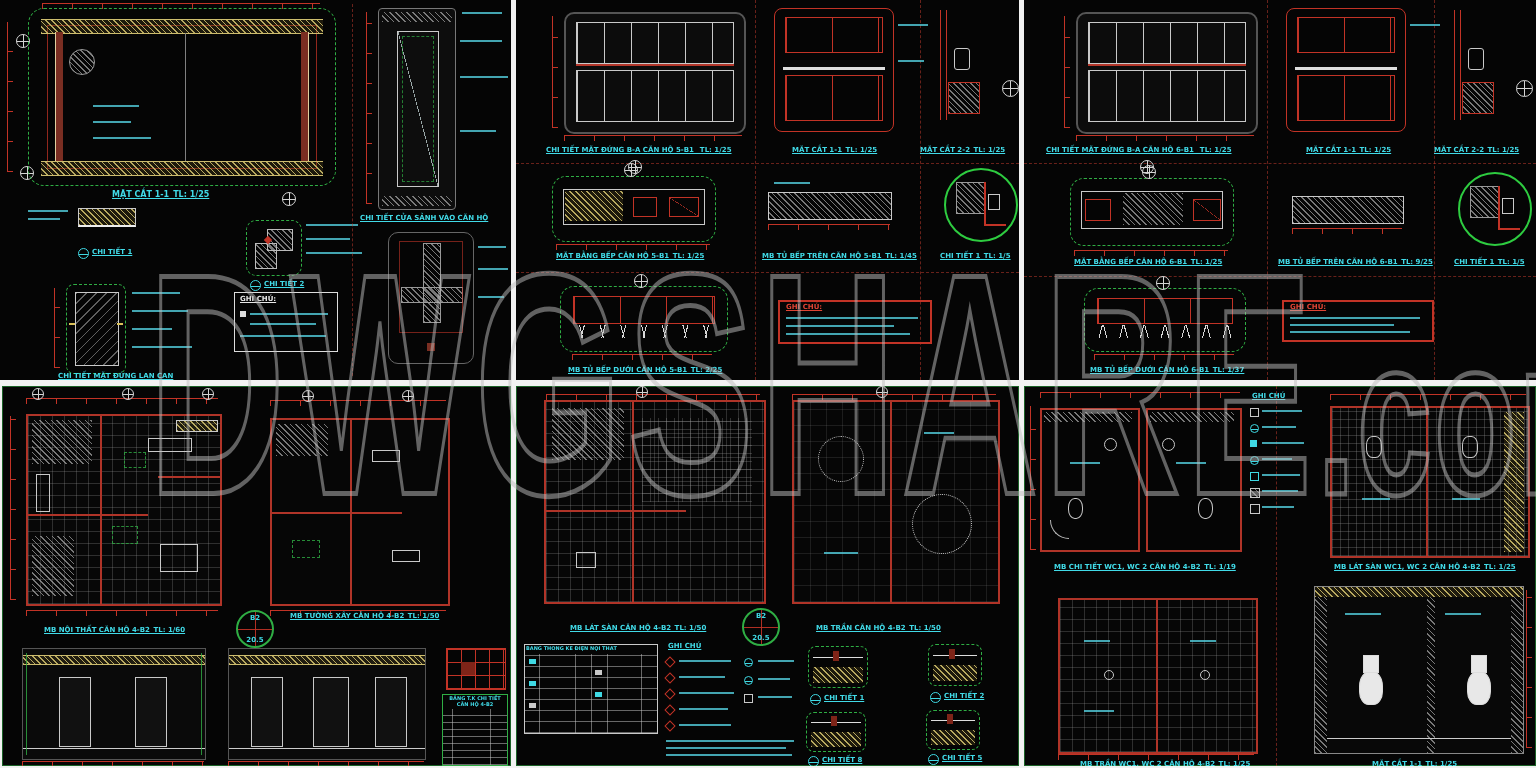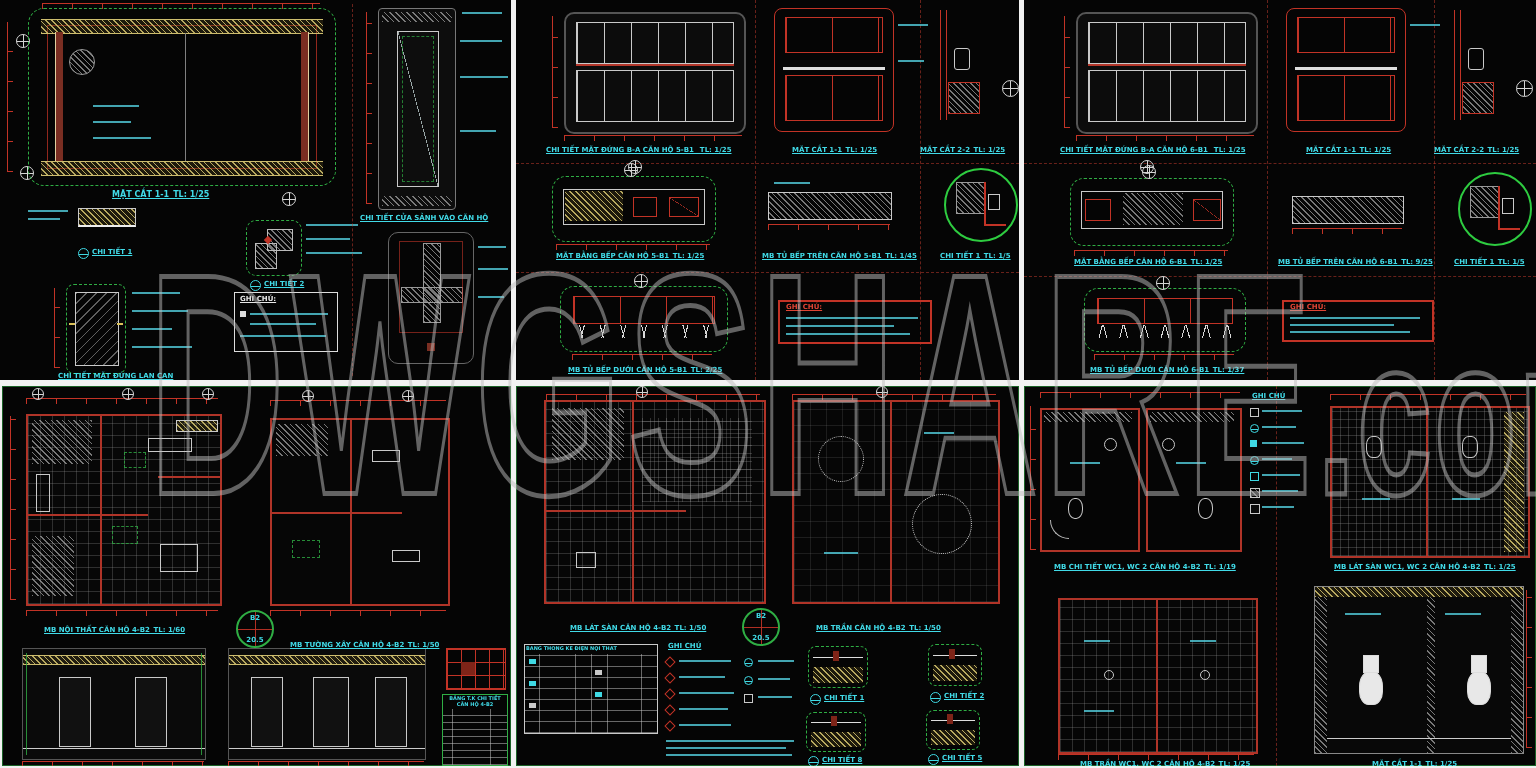--- a/index.html
+++ b/index.html
@@ -222,21 +222,21 @@
     <i class="hdash" style="left:0;top:163px;width:512px;"></i>
     <i class="hdash" style="left:0;top:276px;width:512px;"></i>
 
     <div style="position:absolute;left:52px;top:12px;width:178px;height:118px;border:2px solid #555;border-radius:10px;background:#0c0c0c;">
       <i class="doors" style="left:10px;top:8px;right:10px;height:40px;"></i>
       <i class="doors" style="left:10px;top:56px;right:10px;bottom:10px;"></i>
       <i class="mrb" style="left:10px;top:50px;right:10px;"></i>
     </div>
     <i class="dimx" style="left:52px;top:135px;width:178px;"></i>
     <i class="dimy" style="left:40px;top:16px;height:112px;"></i>
-    <div class="t tt" style="left:36px;top:146px;">CHI TIẾT MẶT ĐỨNG B-A CĂN HỘ 6-B1 _TL: 1/25</div>
+    <div class="t tt" style="left:22px;top:146px;">CHI TIẾT MẶT ĐỨNG B-A CĂN HỘ 6-B1 _TL: 1/25</div>
     <i class="mark" style="left:116px;top:160px;"></i>
 
     <div style="position:absolute;left:262px;top:8px;width:118px;height:122px;border:1px solid #c23326;border-radius:8px;">
       <i class="rcell" style="left:10px;top:8px;right:10px;height:34px;"></i>
       <i style="left:8px;top:58px;right:8px;height:3px;background:#ddd;"></i>
       <i class="rcell" style="left:10px;top:66px;right:10px;height:44px;"></i>
     </div>
     <i class="mb" style="left:386px;top:24px;width:30px;"></i>
     <div class="t tt" style="left:282px;top:146px;">MẶT CẮT 1-1_TL: 1/25</div>
 
@@ -318,21 +318,21 @@
       <i style="left:20px;top:120px;width:26px;height:16px;border:1px dashed rgba(47,174,68,.8);"></i>
     </div>
     <i class="dimx" style="left:24px;top:224px;width:192px;"></i>
     <i class="dimx" style="left:268px;top:224px;width:176px;"></i>
 
     <div class="badge" style="position:absolute;left:234px;top:224px;width:34px;height:34px;">
       <b style="left:0;right:0;top:2px;text-align:center;">B2</b>
       <b style="left:0;right:0;bottom:2px;text-align:center;">20.5</b>
     </div>
     <div class="t tt" style="left:42px;top:240px;">MB NỘI THẤT CĂN HỘ 4-B2_TL: 1/60</div>
-    <div class="t tt" style="left:288px;top:255px;">MB TƯỜNG XÂY CĂN HỘ 4-B2_TL: 1/50</div>
+    <div class="t tt" style="left:288px;top:226px;">MB TƯỜNG XÂY CĂN HỘ 4-B2_TL: 1/50</div>
 
     <div style="position:absolute;left:20px;top:262px;width:182px;height:110px;border:1px solid #555;background:#0a0a0a;">
       <i class="h45" style="left:0;top:6px;right:0;height:8px;border-top:1px solid #cdbd6e;border-bottom:1px solid #cdbd6e;"></i>
       <i style="left:0;bottom:10px;right:0;height:1px;background:#ccc;"></i>
       <i class="wb" style="left:36px;top:28px;width:30px;height:68px;background:#111;"></i>
       <i class="wb" style="left:112px;top:28px;width:30px;height:68px;background:#111;"></i>
       <i style="left:3px;top:4px;width:1px;height:102px;background:rgba(47,174,68,.8);"></i>
       <i style="right:3px;top:4px;width:1px;height:102px;background:rgba(47,174,68,.8);"></i>
     </div>
     <div style="position:absolute;left:226px;top:262px;width:196px;height:110px;border:1px solid #555;background:#0a0a0a;">

